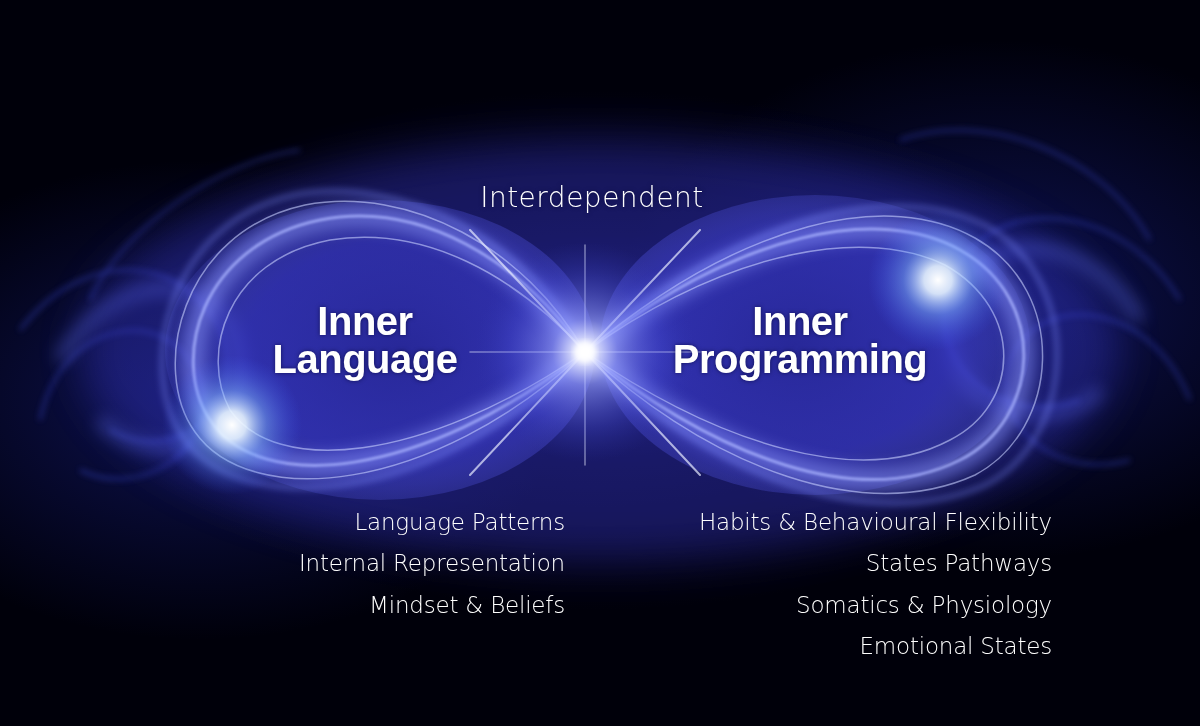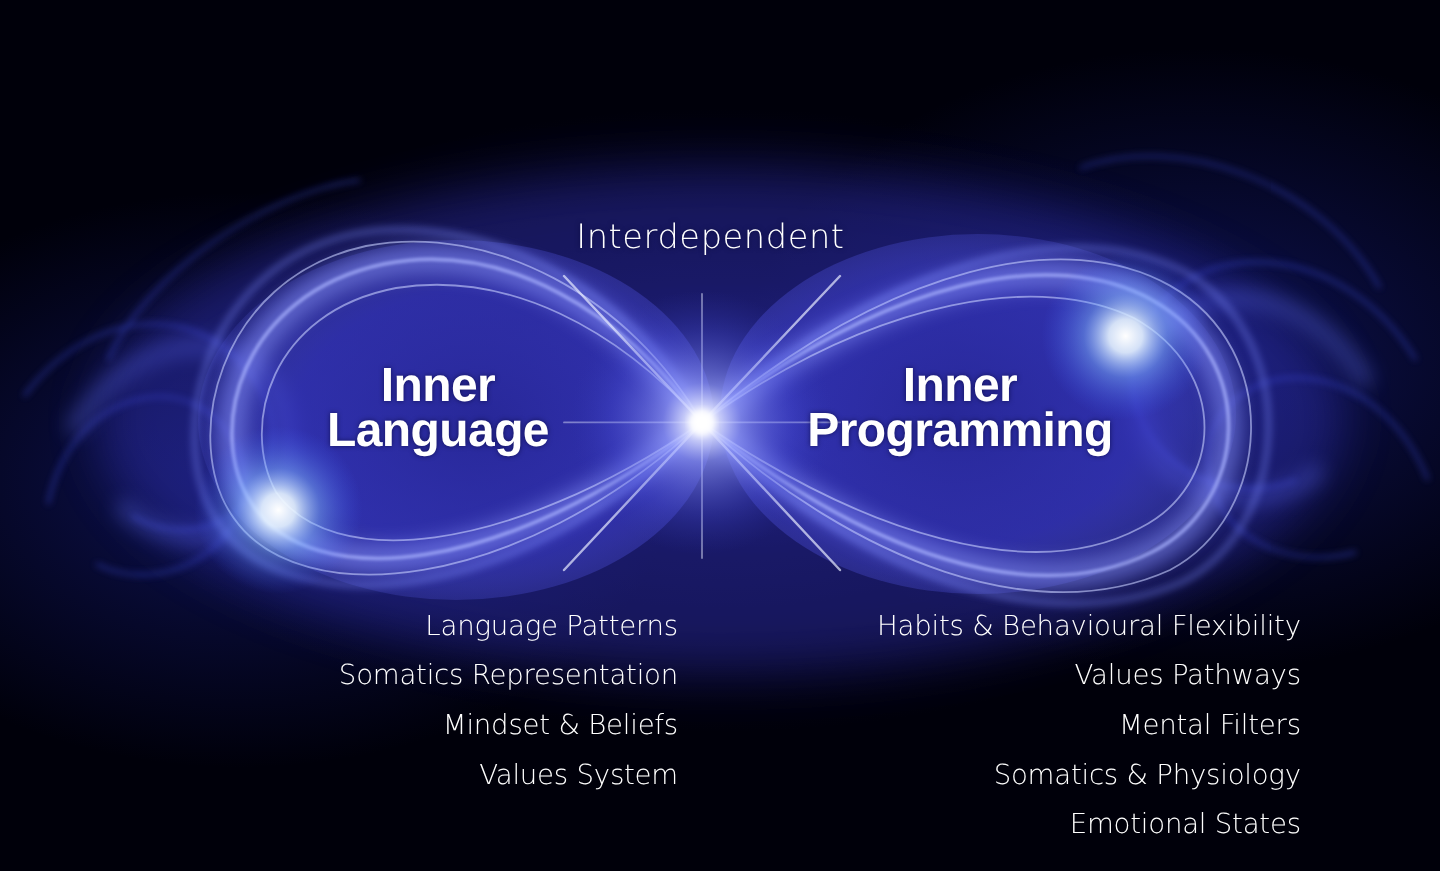--- a/index.html
+++ b/index.html
@@ -66,21 +66,21 @@
     color: #ffffff;
     font-family: "DejaVu Sans", sans-serif;
     font-size: 23px;
     line-height: 41.3px;
     text-align: right;
     white-space: nowrap;
     font-weight: 300;
     letter-spacing: -0.2px;
   }
   .list-left { left: 165px; width: 400px; }
-  .list-right { left: 584px; width: 500px; }
+  .list-right { left: 552px; width: 500px; }
 </style>
 </head>
 <body>
 
 <div class="stage">
 
   <svg class="art" viewBox="0 0 1200 726">
     <defs>
       <radialGradient id="loopFillL" cx="0.55" cy="0.5" r="0.6">
         <stop offset="0" stop-color="#2a2aa0" stop-opacity="0.9"></stop>
@@ -178,26 +178,24 @@
     <div>Language</div>
   </div>
 
   <div class="txt title title-right">
     <div>Inner</div>
     <div>Programming</div>
   </div>
 
   <ul class="list list-left">
     <li>Language Patterns</li>
-    <li>Somatics Representation</li>
+    <li>Internal Representation</li>
     <li>Mindset &amp; Beliefs</li>
-    <li>Values System</li>
   </ul>
 
   <ul class="list list-right">
     <li>Habits &amp; Behavioural Flexibility</li>
-    <li>Values Pathways</li>
-    <li>Mental Filters</li>
+    <li>States Pathways</li>
     <li>Somatics &amp; Physiology</li>
     <li>Emotional States</li>
   </ul>
 
 </div>
 
 </body></html>

